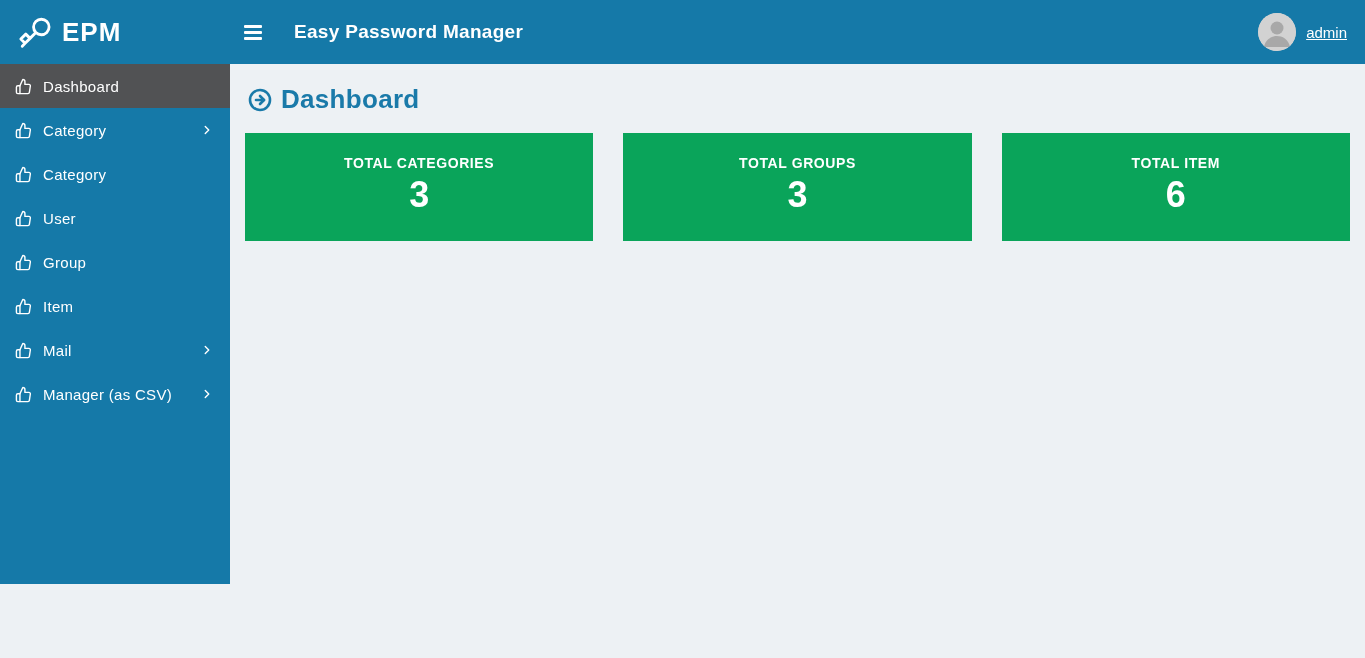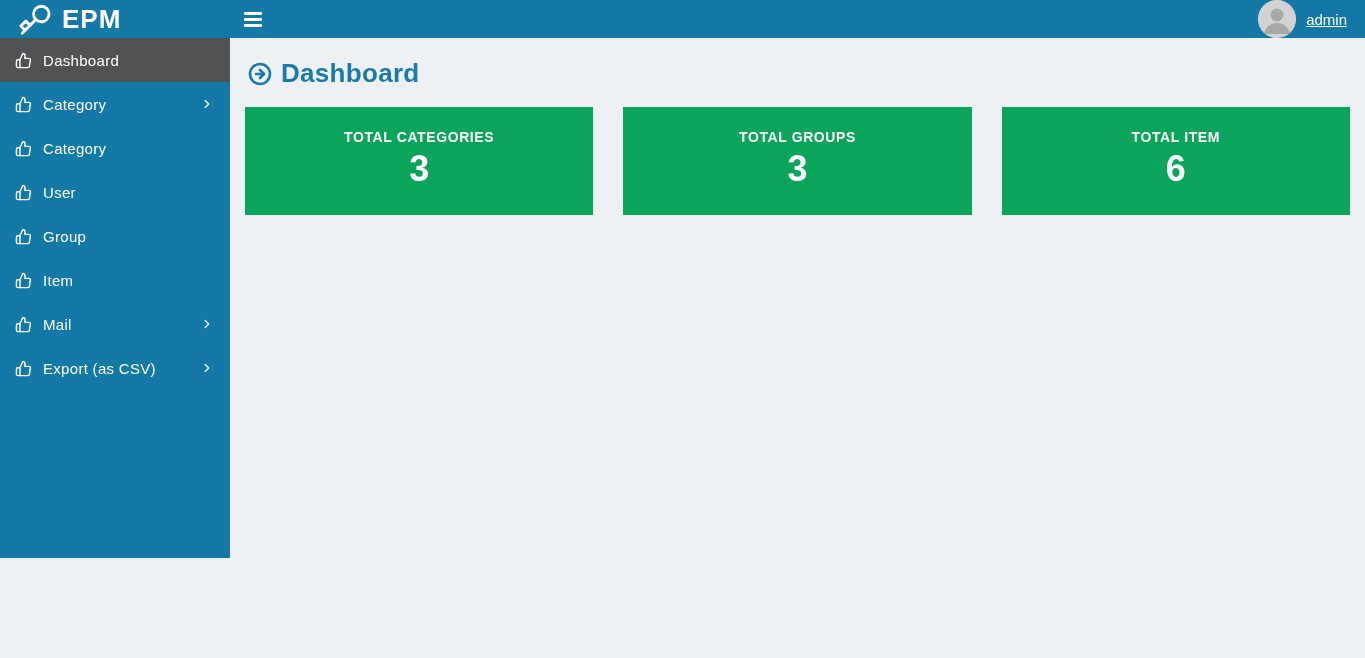--- a/index.html
+++ b/index.html
@@ -5,21 +5,21 @@
   * { margin: 0; padding: 0; box-sizing: border-box; }
   html, body { width: 1365px; height: 658px; overflow: hidden; }
   body {
     font-family: "Liberation Sans", "DejaVu Sans", sans-serif;
     background: #edf1f4;
   }
 
   
   .topbar {
     display: flex;
-    height: 38px;
+    height: 64px;
     background: #1579a8;
     color: #fff;
   }
   .brand {
     width: 230px;
     flex: 0 0 230px;
     display: flex;
     align-items: center;
     padding-left: 18px;
     gap: 10px;
@@ -147,20 +147,21 @@
       </svg>
     </span>
     <span class="brand-text">EPM</span>
   </div>
   <div class="topbar-rest">
     <div class="hamburger">
       <span></span>
         <span></span>
         <span></span>
     </div>
+    <div class="app-title">Easy Password Manager</div>
     <div class="user-area">
       <div class="avatar">
         <svg width="38" height="38" viewBox="0 0 38 38">
           <circle cx="19" cy="19" r="19" fill="#d2d2d2"></circle>
           <circle cx="19" cy="15" r="6.5" fill="#a8a8a8"></circle>
           <path d="M6 34c1.5-8 8-11 13-11s11.5 3 13 11z" fill="#a8a8a8"></path>
         </svg>
       </div>
       <span class="user-name">admin</span>
     </div>
@@ -276,21 +277,21 @@
     </span>
   </a>
 
   <a class="side-item">
     <span class="side-icon">
       <svg width="17" height="17" viewBox="0 0 24 24" fill="none" stroke="#ffffff" stroke-width="2" stroke-linecap="round" stroke-linejoin="round">
         <path d="M14 9V5a3 3 0 0 0-3-3l-4 9v11h11.28a2 2 0 0 0 2-1.7l1.38-9a2 2 0 0 0-2-2.3z"></path>
         <path d="M7 22H4a2 2 0 0 1-2-2v-7a2 2 0 0 1 2-2h3"></path>
       </svg>
     </span>
-    <span class="side-label">Export (as CSV)</span>
+    <span class="side-label">Manager (as CSV)</span>
     <span class="side-chevron">
       <svg width="14" height="14" viewBox="0 0 24 24" fill="none" stroke="#ffffff" stroke-width="2.4" stroke-linecap="round" stroke-linejoin="round">
         <polyline points="9 18 15 12 9 6"></polyline>
       </svg>
     </span>
   </a>
 </nav>
   </aside>
 
   <main class="main">

